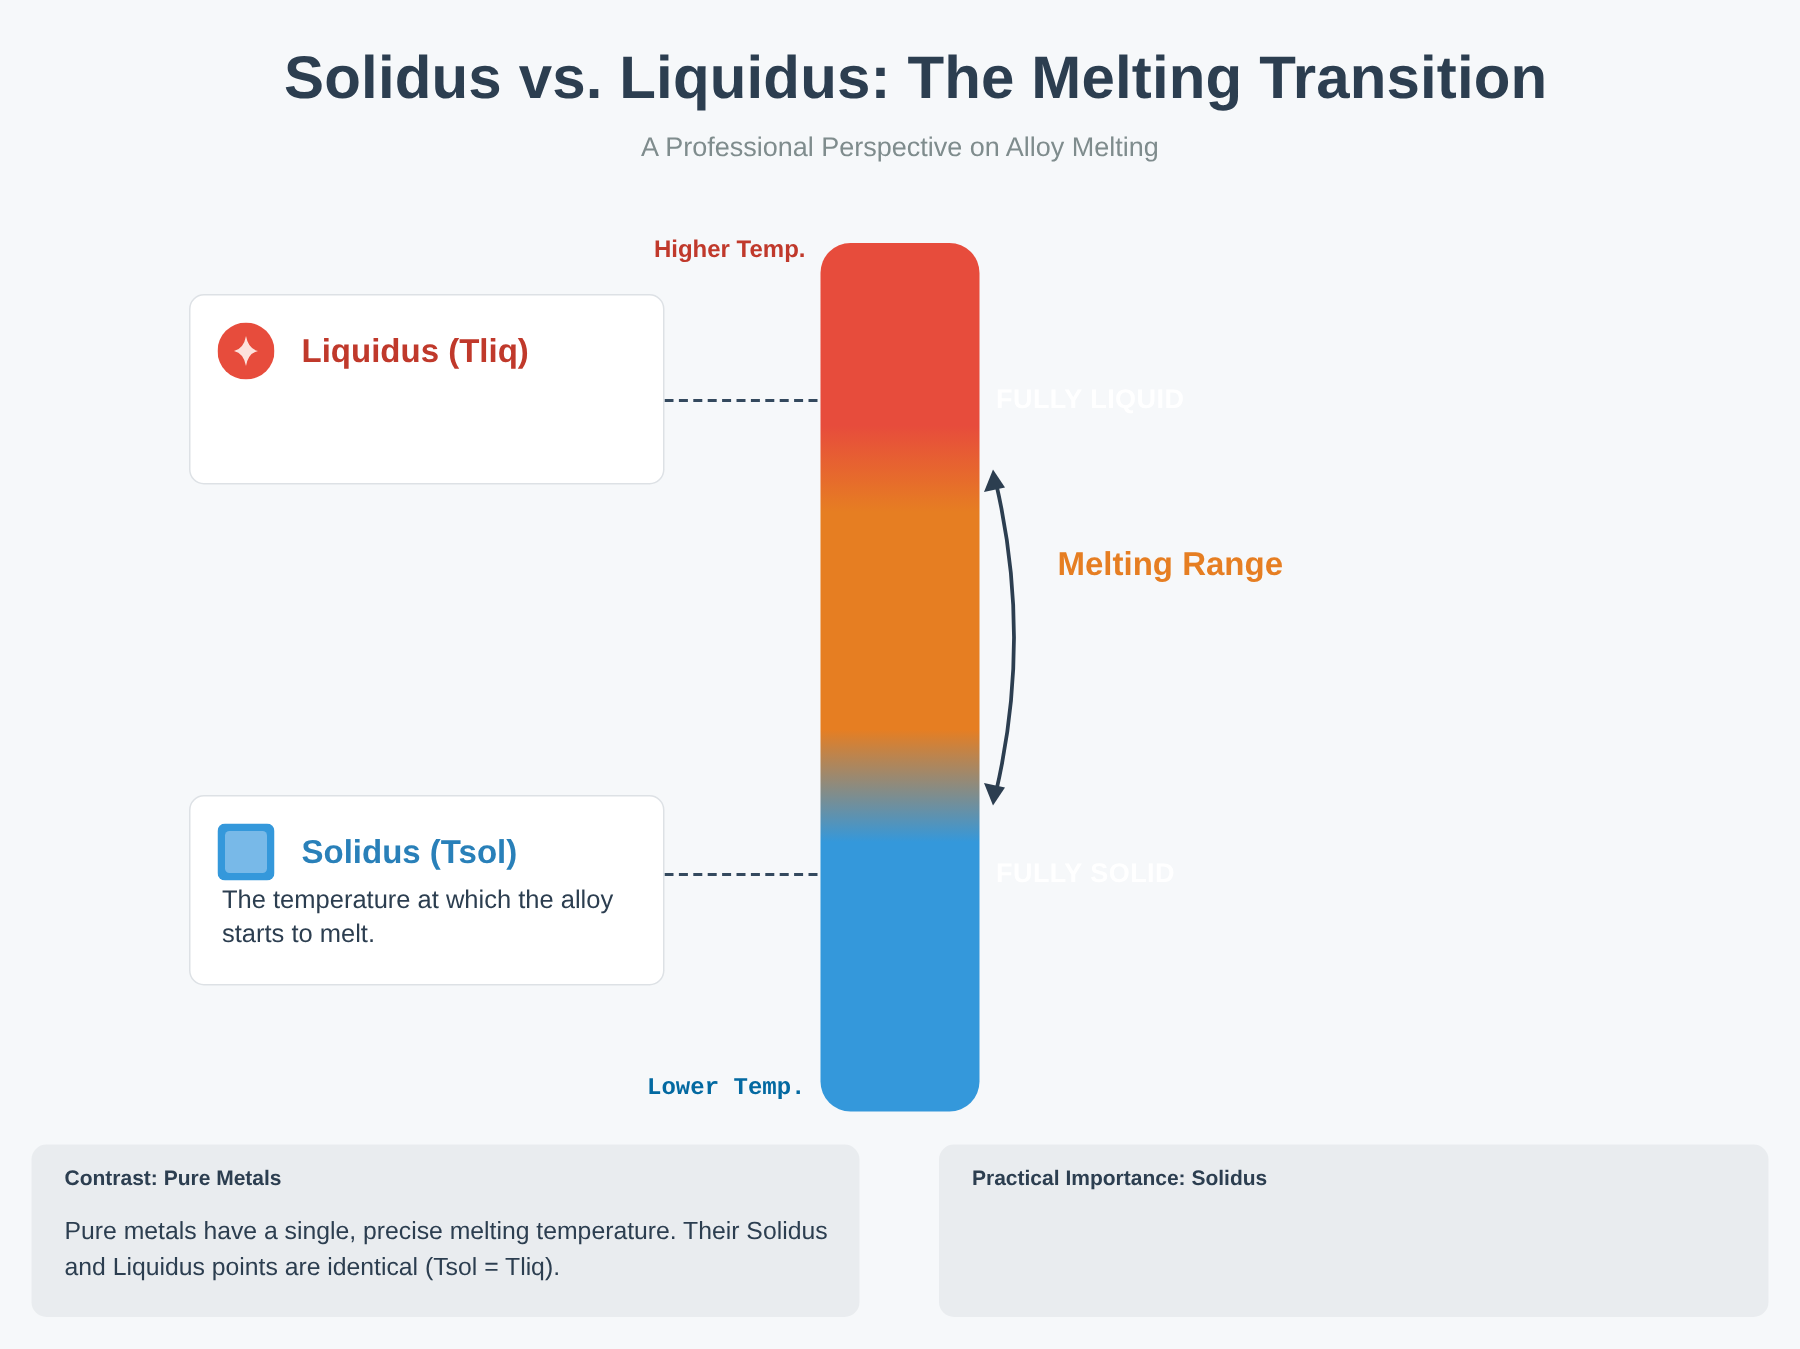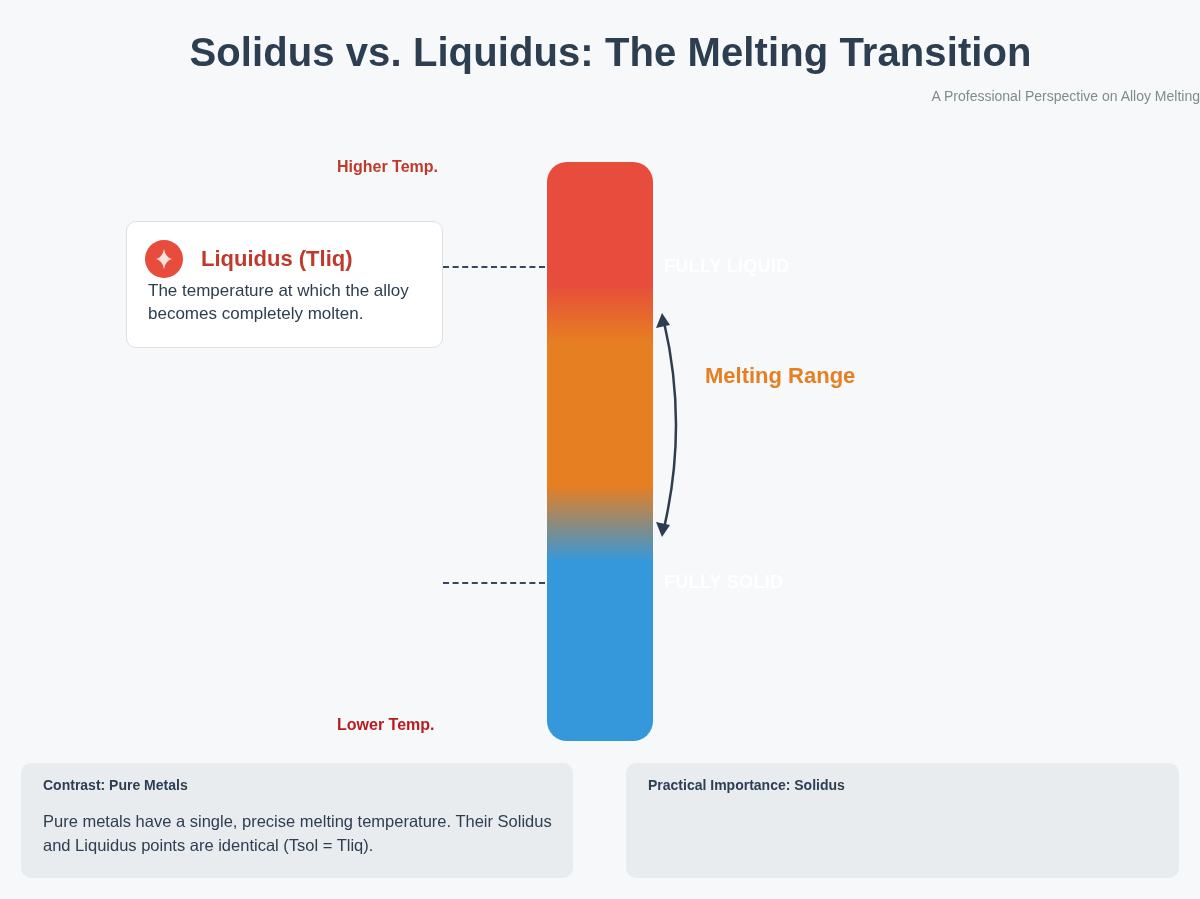--- a/index.html
+++ b/index.html
@@ -11,29 +11,29 @@
     }
     .canvas { position: relative; width: 1200px; height: 899px; }
 
     .title {
       position: absolute; left: 0; top: 30px; width: 1200px;
       text-align: center; font-size: 40px; font-weight: bold;
       color: #2c3e50; letter-spacing: 0.1px; padding-left: 21px;
     }
     .subtitle {
       position: absolute; left: 0; top: 88px; width: 1200px;
-      text-align: right; font-size: 14px; color: #7f8c8d;
+      text-align: center; font-size: 18px; color: #7f8c8d;
     }
 
     .temp-label {
       position: absolute; font-size: 16px; font-weight: bold;
-      width: 200px;
+      text-align: right; width: 200px;
     }
     .temp-high { left: 337px; top: 158px; color: #c0392b; }
-    .temp-low  { left: 337px; top: 716px; color: #b91c1c; }
+    .temp-low  { left: 337px; top: 716px; color: #0369a1; font-family: Liberation Mono, monospace; }
 
     .bar {
       position: absolute; left: 547px; top: 162px;
       width: 106px; height: 579px; border-radius: 20px;
       background: linear-gradient(to bottom,
         #e74c3c 0%, #e74c3c 21%,
         #e67e22 31%, #e67e22 56%,
         #3498db 69%, #3498db 100%);
     }
 
@@ -48,21 +48,21 @@
       position: absolute; left: 443px; width: 102px; height: 0;
       border-top: 2px dashed #34495e;
     }
     .dash.liq { top: 266px; }
     .dash.sol { top: 582px; }
 
     .card {
       position: absolute; left: 126px; width: 317px; height: 127px;
       background: #ffffff; border: 1px solid #dde1e5; border-radius: 10px;
     }
-    .card.liq { top: 221px; }
+    .card.liq { top: 196px; }
     .card.sol { top: 530px; }
     .card-head {
       position: absolute; left: 18px; top: 18px; height: 38px;
       display: flex; align-items: center;
     }
     .card-icon { width: 38px; height: 38px; display: flex; align-items: center; justify-content: center; }
     .card-title { margin-left: 18px; font-size: 22px; font-weight: bold; }
     .card.liq .card-title { color: #c0392b; }
     .card.sol .card-title { color: #2980b9; }
     .card-desc {
@@ -118,23 +118,34 @@
   <div class="card liq">
     <div class="card-head">
       <span class="card-icon">
         <svg width="38" height="38" viewBox="0 0 38 38">
           <circle cx="19" cy="19" r="19" fill="#e74c3c"></circle>
           <path d="M19 9 Q20.5 17.5 27 19 Q20.5 20.5 19 29 Q17.5 20.5 11 19 Q17.5 17.5 19 9 Z" fill="#fde2dc"></path>
         </svg>
       </span>
       <span class="card-title">Liquidus (Tliq)</span>
     </div>
-    <div class="card-desc">The temperature at which the alloy becomes completely molten.</div>
   </div>
 
+  <div class="card sol">
+    <div class="card-head">
+      <span class="card-icon">
+        <svg width="38" height="38" viewBox="0 0 38 38">
+          <rect x="0" y="0" width="38" height="38" rx="5" fill="#3498db"></rect>
+          <rect x="5" y="5" width="28" height="28" rx="3" fill="#78b9e8"></rect>
+        </svg>
+      </span>
+      <span class="card-title">Solidus (Tsol)</span>
+    </div>
+    <div class="card-desc">The temperature at which the alloy starts to melt.</div>
+  </div>
 
   <svg class="arrow" width="60" height="250" viewBox="0 0 60 250">
     <path d="M24 22 Q48 125 24 228" fill="none" stroke="#2c3e50" stroke-width="2.5"></path>
     <polygon points="22,13 16,28 30,25" fill="#2c3e50"></polygon>
     <polygon points="22,237 16,222 30,225" fill="#2c3e50"></polygon>
   </svg>
 
   <div class="range-title">Melting Range</div>
 
   <div class="info left">

